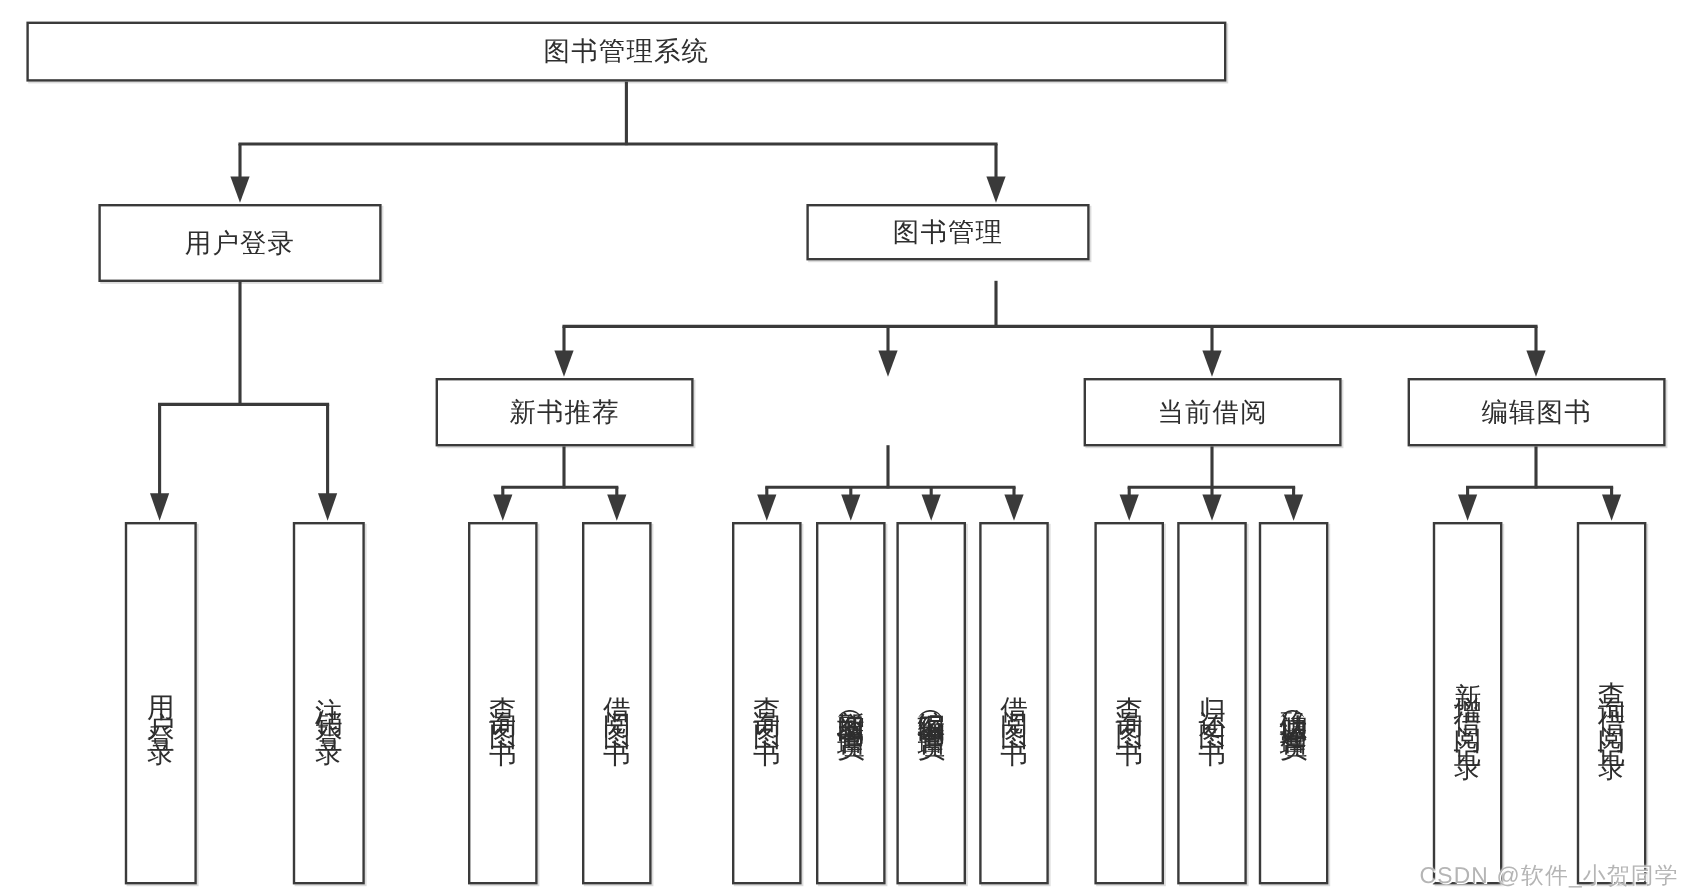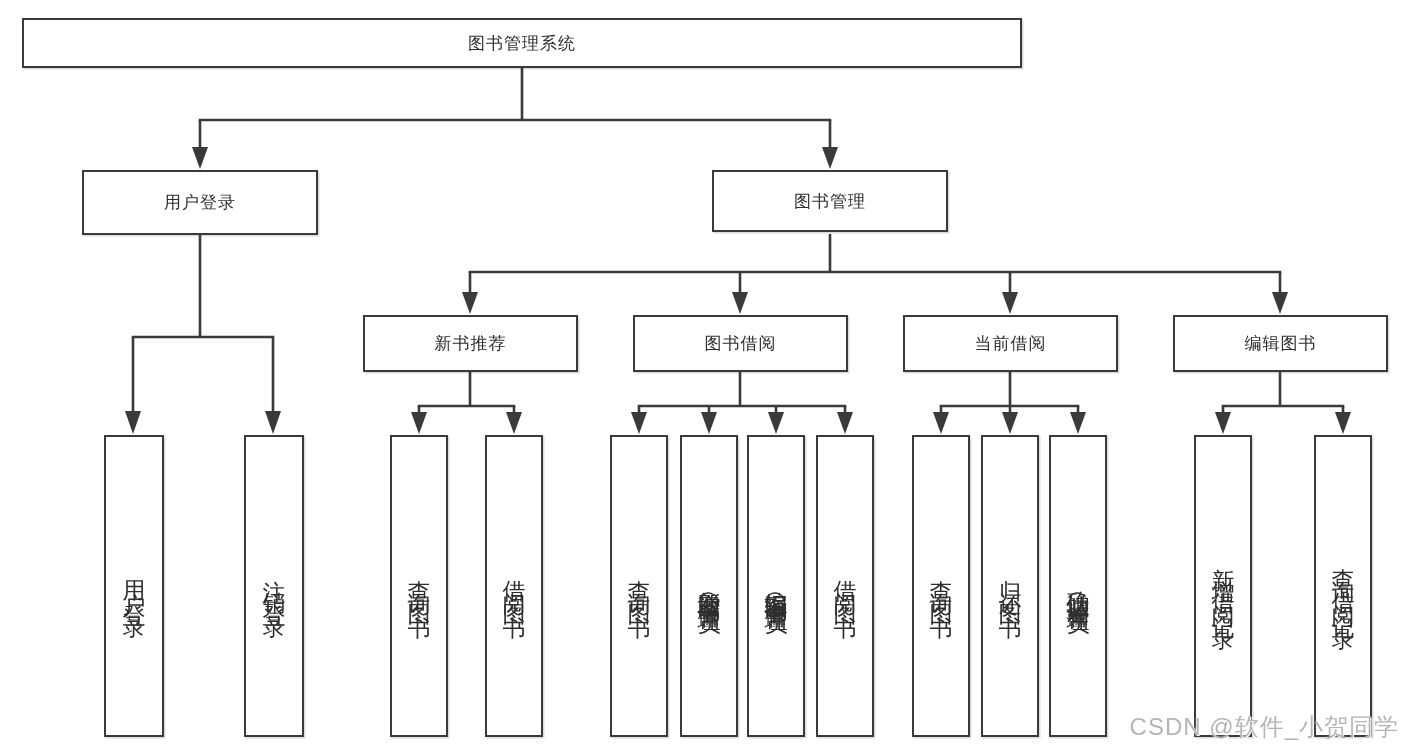--- a/index.html
+++ b/index.html
@@ -34,27 +34,27 @@
     border: 2.5px solid #3a3a3a;
     background: #ffffff;
     display: flex;
     align-items: center;
     justify-content: center;
     color: #2e2e2e;
     box-shadow: 1.5px 1.5px 0 rgba(60,60,60,0.18);
   }
   .node span { display: block; }
   .hnode span {
-    font-size: 17px;
+    font-size: 22px;
     letter-spacing: 1px;
     white-space: nowrap;
   }
   .root-node  { left: 22px;  top: 18px;  width: 1000px; height: 50px; }
   .l2-a       { left: 82px;  top: 170px; width: 236px;  height: 65px; }
-  .l2-b       { left: 712px; top: 170px; width: 236px;  height: 62px; }
+  .l2-b       { left: 672px; top: 170px; width: 236px;  height: 47px; }
   .l3         { top: 315px;  width: 215px; height: 57px; }
   .l3-1 { left: 363px; }
   .l3-2 { left: 633px; }
   .l3-3 { left: 903px; text-align: right; }
   .l3-4 { left: 1173px; }
   .leaf {
     top: 435px;
     width: 58px;
     height: 302px;
   }
@@ -77,21 +77,21 @@
   .lf-8  { left: 816px; }
   .lf-9  { left: 912px; }
   .lf-10 { left: 981px; }
   .lf-11 { left: 1049px; }
   .lf-12 { left: 1194px; }
   .lf-13 { left: 1314px; }
   .watermark {
     position: absolute;
     right: 6px;
     bottom: 4px;
-    font-size: 24px;
+    font-size: 19px;
     color: #b5b5b5;
     text-shadow: 0 0 2px #ffffff, 1px 1px 0 #ffffff;
     letter-spacing: 1px;
     z-index: 5;
   }
 </style>
 </head>
 <body>
 
 <div class="stage">
@@ -165,23 +165,20 @@
   <div class="node hnode l2-a">
     <span>用户登录</span>
   </div>
   <div class="node hnode l2-b">
     <span>图书管理</span>
   </div>
 
   <div class="node hnode l3 l3-1">
     <span>新书推荐</span>
   </div>
-  <div class="node hnode l3 l3-2">
-    <span>图书借阅</span>
-  </div>
   <div class="node hnode l3 l3-3">
     <span>当前借阅</span>
   </div>
   <div class="node hnode l3 l3-4">
     <span>编辑图书</span>
   </div>
 
   <div class="node leaf lf-1">
     <span>用户登录</span>
   </div>

